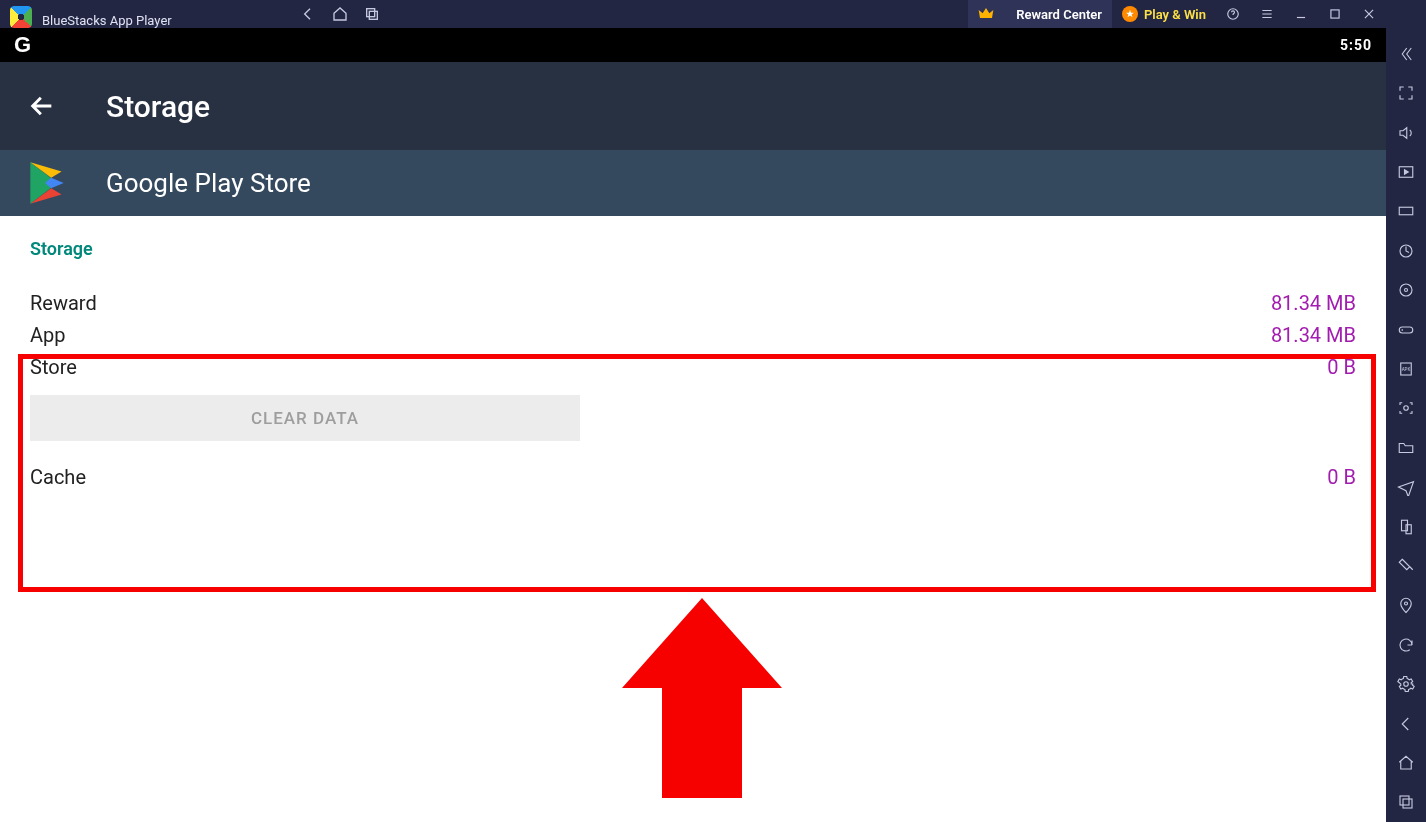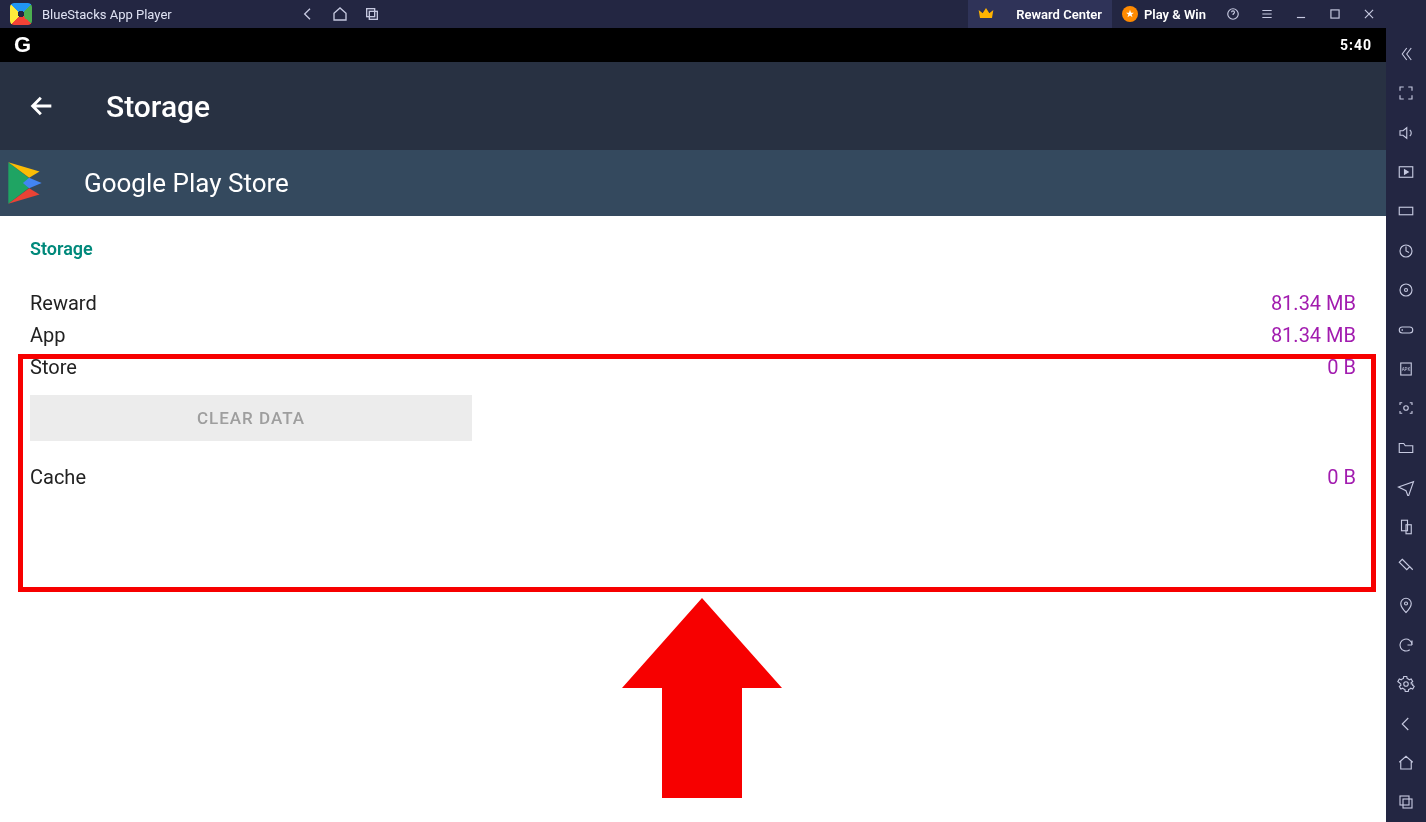--- a/index.html
+++ b/index.html
@@ -1,27 +1,27 @@
 <!DOCTYPE html>
 <html><head>
 <meta charset="utf-8">
 <style>
   *{box-sizing:border-box;margin:0;padding:0;font-family:Roboto,Arial,sans-serif}
   body{width:1426px;height:822px;overflow:hidden;background:#fff;position:relative}
   
-  .bs-titlebar{height:28px;background:#232642;display:flex;align-items:center;color:#dfe2f3;font-size:13px;padding-left:10px}
+  .bs-titlebar{height:28px;background:#232642;display:flex;align-items:flex-end;color:#dfe2f3;font-size:13px;padding-left:10px}
   .bs-logo{width:22px;height:22px;border-radius:4px;margin-right:10px;background:
     conic-gradient(from 45deg,#4caf50 0 25%,#f44336 0 50%,#ffeb3b 0 75%,#2196f3 0 100%);
     mask:radial-gradient(circle at center,transparent 3px,#000 3px);}
   .bs-titlebar .spacer{flex:1}
   .tb-ico{width:32px;height:28px;display:flex;align-items:center;justify-content:center;color:#c6c9e0}
   .tb-ico svg{width:16px;height:16px;stroke:#c6c9e0;stroke-width:2;fill:none}
   .reward{display:flex;align-items:center;gap:22px;font-weight:600;color:#fff;font-size:13px;padding:0 10px;height:28px;background:#2f3358}
   .reward .crown{width:16px;height:16px}
-  .playwin{display:flex;align-items:center;gap:6px;font-weight:600;color:#ffffff;font-size:13px;padding:0 10px;height:28px}
+  .playwin{display:flex;align-items:center;gap:6px;font-weight:600;color:#fde047;font-size:13px;padding:0 10px;height:28px}
   .playwin .chip{width:16px;height:16px;border-radius:50%;background:#ff8a00;display:flex;align-items:center;justify-content:center}
   .playwin .chip svg{width:10px;height:10px;fill:#fff}
   .win-ico{width:34px;height:28px;display:flex;align-items:center;justify-content:center;color:#c6c9e0}
   .win-ico svg{width:14px;height:14px;stroke:#c6c9e0;stroke-width:2;fill:none}
 
   
   .side-toolbar{position:absolute;right:0;top:28px;width:40px;height:794px;background:#232642;display:flex;flex-direction:column;align-items:center;padding-top:6px;gap:0}
   .side-toolbar .sico{width:40px;height:40px;display:flex;align-items:center;justify-content:center;color:#c6c9e0}
   .side-toolbar .sico svg{width:18px;height:18px;stroke:#c6c9e0;stroke-width:1.5;fill:none}
   .side-toolbar .gap{flex:1}
@@ -31,32 +31,32 @@
   .android-status .clock{margin-left:auto;letter-spacing:1px}
   .g-logo{font-family:Arial;font-weight:900;font-size:22px;color:#fff}
 
   
   .settings-bar{position:absolute;left:0;top:62px;right:40px;height:88px;background:#283142;display:flex;align-items:center;padding-left:28px;color:#fff}
   .settings-bar .back{width:28px;height:28px;margin-right:50px}
   .settings-bar .back svg{width:28px;height:28px;stroke:#fff;stroke-width:2.5;fill:none}
   .settings-bar h1{font-size:30px;font-weight:500}
 
   
-  .app-row{position:absolute;left:0;top:150px;right:40px;height:66px;background:#34495e;display:flex;align-items:center;color:#fff}
+  .app-row{position:absolute;left:0;top:150px;right:40px;height:66px;background:#34495e;display:flex;align-items:center;padding-left:22px;color:#fff}
   .play-ico{width:50px;height:50px;margin-right:34px;position:relative}
   .play-ico svg{width:50px;height:50px}
   .app-row h2{font-size:26px;font-weight:400}
 
   
   .content{position:absolute;left:0;top:216px;right:40px;bottom:0;background:#fff;padding:22px 30px 0 30px;color:#222;font-size:20px}
   .section-title{color:#00897b;font-size:18px;font-weight:600;margin-bottom:28px}
   .row{display:flex;align-items:center;height:32px}
   .row .label{}
   .row .value{margin-left:auto;color:#a21caf}
-  .btn{width:442px;height:46px;background:#ececec;color:#9e9e9e;font-size:17px;font-weight:500;letter-spacing:1px;text-align:center;line-height:46px;margin:12px 0 20px 0}
+  .btn{width:550px;height:46px;background:#ececec;color:#9e9e9e;font-size:17px;font-weight:500;letter-spacing:1px;text-align:center;line-height:46px;margin:12px 0 20px 0}
 
   
   .red-box{position:absolute;border:5px solid #f70000;left:18px;top:354px;width:1358px;height:238px;pointer-events:none}
   .red-arrow{position:absolute;left:622px;top:598px;width:160px;height:200px;pointer-events:none}
   .red-arrow svg{width:160px;height:200px}
 </style>
 </head>
 <body>
 
 <div class="bs-titlebar">
@@ -233,21 +233,21 @@
   <div class="sico">
       <svg viewBox="0 0 24 24">
         <rect x="4" y="4" width="12" height="12"></rect>
         <rect x="8" y="8" width="12" height="12"></rect>
       </svg>
     </div>
 </div>
 
 <div class="android-status">
   <span class="g-logo">G</span>
-  <span class="clock">5:40</span>
+  <span class="clock">5:50</span>
 </div>
 
 <div class="settings-bar">
   <div class="back">
     <svg viewBox="0 0 24 24">
         <path d="M20 12H4M11 5l-7 7 7 7"></path>
       </svg>
   </div>
   <h1>Storage</h1>
 </div>

